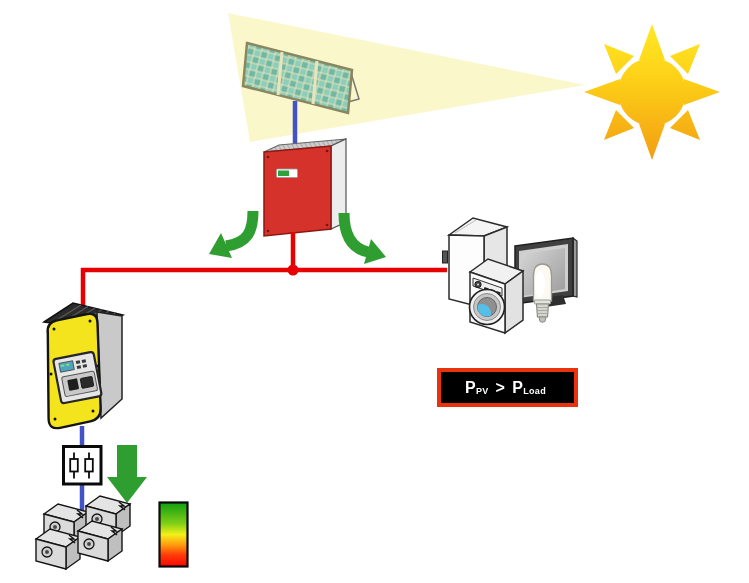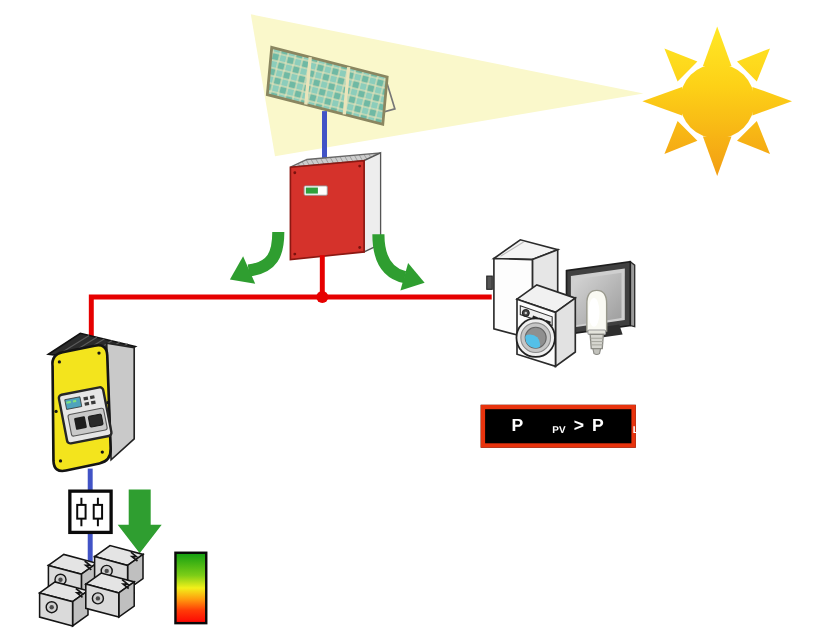--- a/index.html
+++ b/index.html
@@ -7,21 +7,21 @@
     position:relative;width:749px;height:583px;background:#ffffff;overflow:hidden;
     font-family:"Liberation Sans",sans-serif;
   }
   .stage svg{position:absolute;left:0;top:0;}
   .formula{
     position:absolute;left:437px;top:368px;width:141px;height:39px;
     box-sizing:border-box;border:4px solid #e8330d;background:#000000;
     color:#ffffff;display:flex;align-items:center;justify-content:flex-start;
     padding-left:24px;font-weight:bold;font-size:16px;letter-spacing:0.3px;
   }
-  .formula sub{font-size:9px;font-weight:bold;align-self:center;margin-top:7px;margin-left:26px;}
+  .formula sub{font-size:9px;font-weight:bold;align-self:center;margin-top:7px;}
   .formula .fop{margin:0 7px;}
 </style>
 </head>
 <body>
 
 <div class="stage">
 <svg width="749" height="583" viewBox="0 0 749 583">
   <defs>
     <linearGradient id="sunGrad" gradientUnits="userSpaceOnUse" x1="652" y1="22" x2="652" y2="162">
       <stop offset="0" stop-color="#ffe927"></stop>

